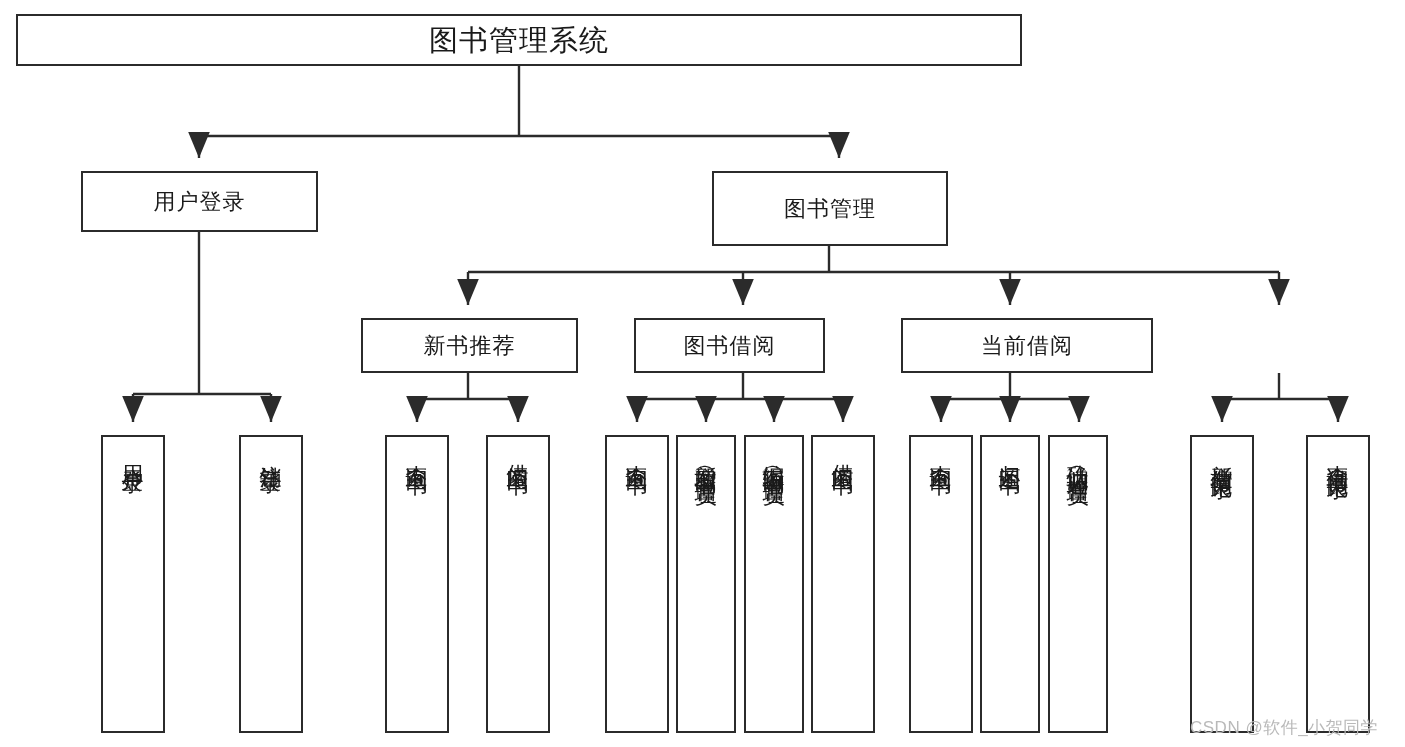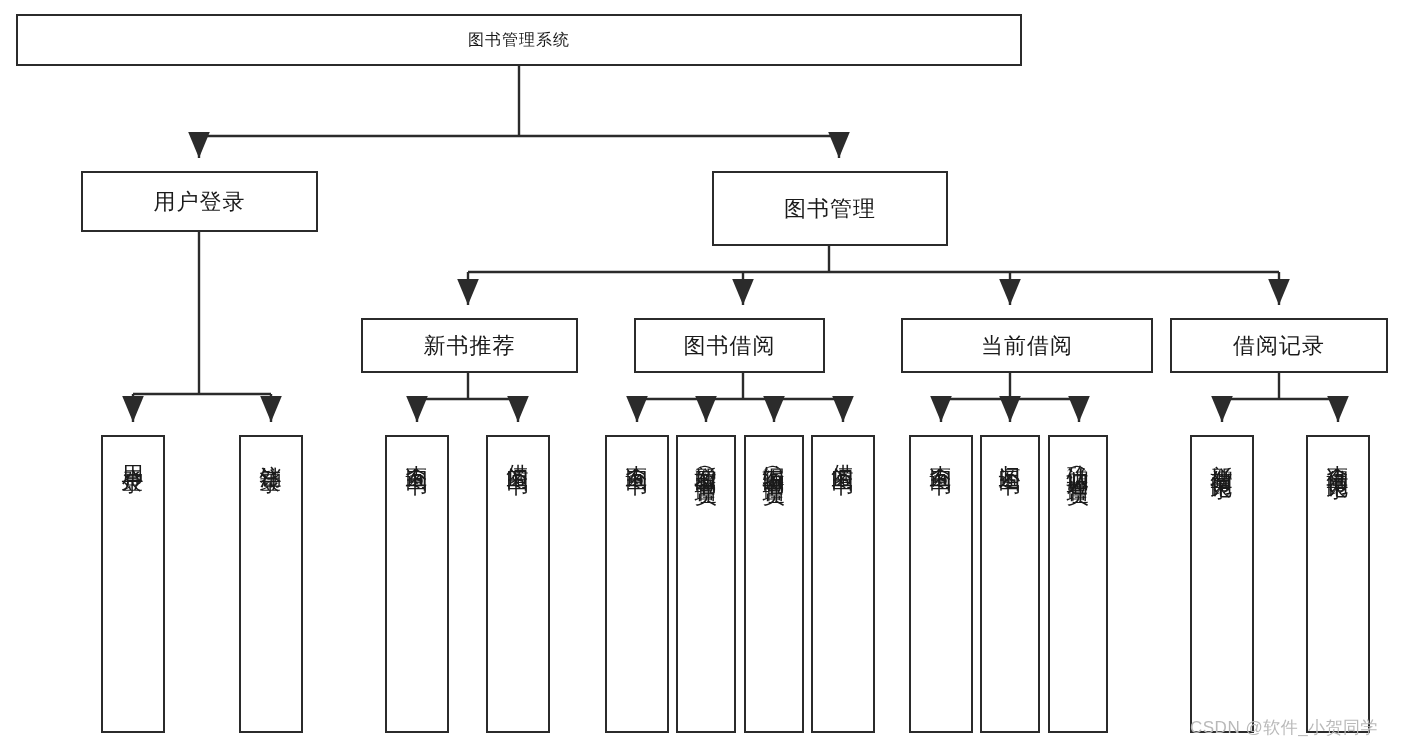--- a/index.html
+++ b/index.html
@@ -42,21 +42,21 @@
     line-height: 1.18;
     white-space: nowrap;
     color: #1a1a1a;
   }
   
   .node.horiz .node-label {
     font-size: 22px;
     letter-spacing: 1px;
   }
   .node.root .node-label {
-    font-size: 16px;
+    font-size: 29px;
   }
   
   .node.leaf {
     align-items: flex-start;
     justify-content: center;
     padding-top: 10px;
   }
   .node.leaf .node-label {
     writing-mode: vertical-rl;
     text-orientation: upright;
@@ -154,23 +154,20 @@
   </div>
 
   <div class="node horiz" style="left:634px; top:318px; width:191px; height:55px;">
     <span class="node-label">图书借阅</span>
   </div>
 
   <div class="node horiz" style="left:901px; top:318px; width:252px; height:55px;">
     <span class="node-label">当前借阅</span>
   </div>
 
-  <div class="node horiz" style="left:1170px; top:318px; width:218px; height:55px;">
-    <span class="node-label">借阅记录</span>
-  </div>
 
   <div class="node leaf" style="left:101px; top:435px; width:64px; height:298px;">
     <span class="node-label">用户登录</span>
   </div>
 
   <div class="node leaf" style="left:239px; top:435px; width:64px; height:298px;">
     <span class="node-label">注销登录</span>
   </div>
 
   <div class="node leaf" style="left:385px; top:435px; width:64px; height:298px;">

